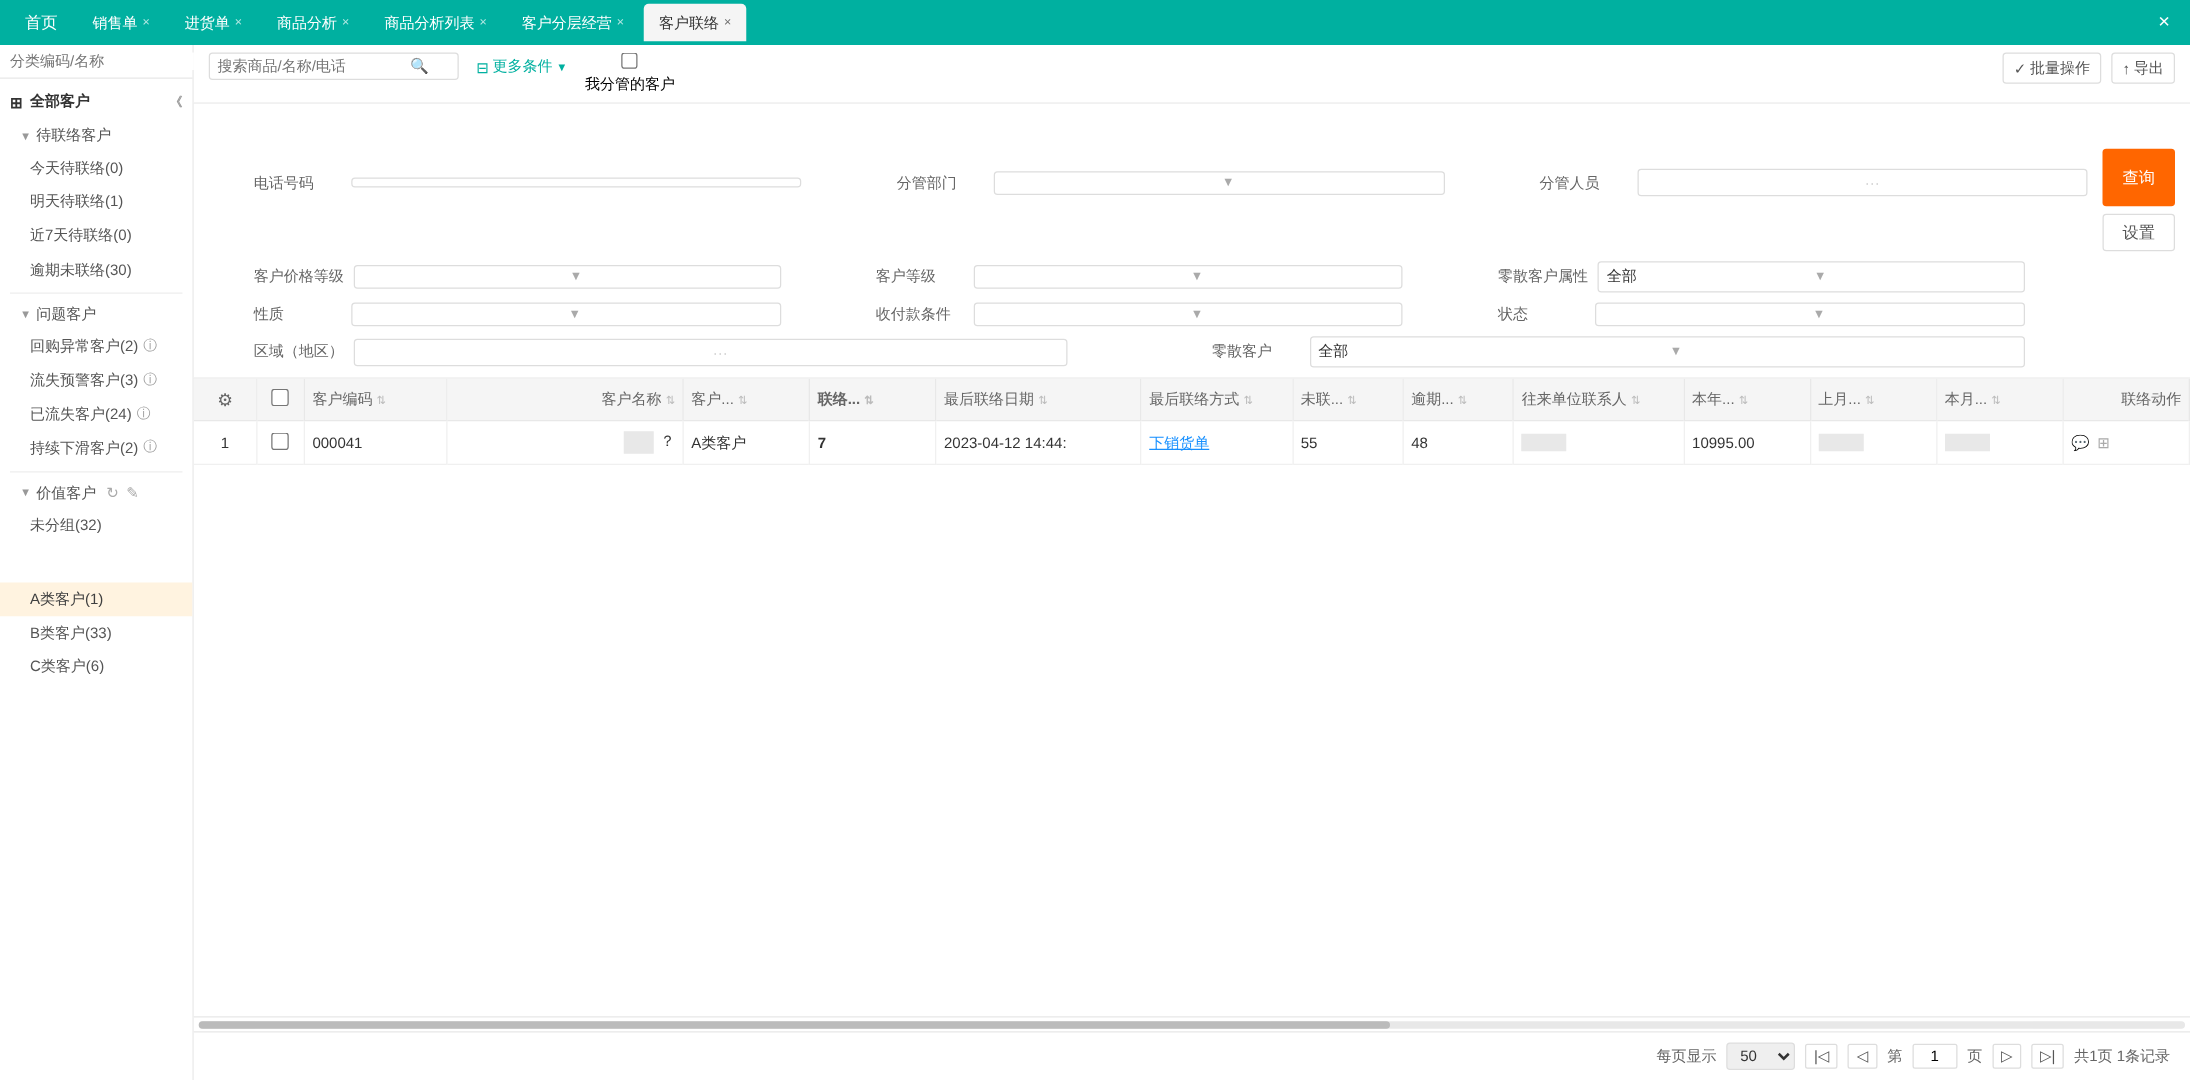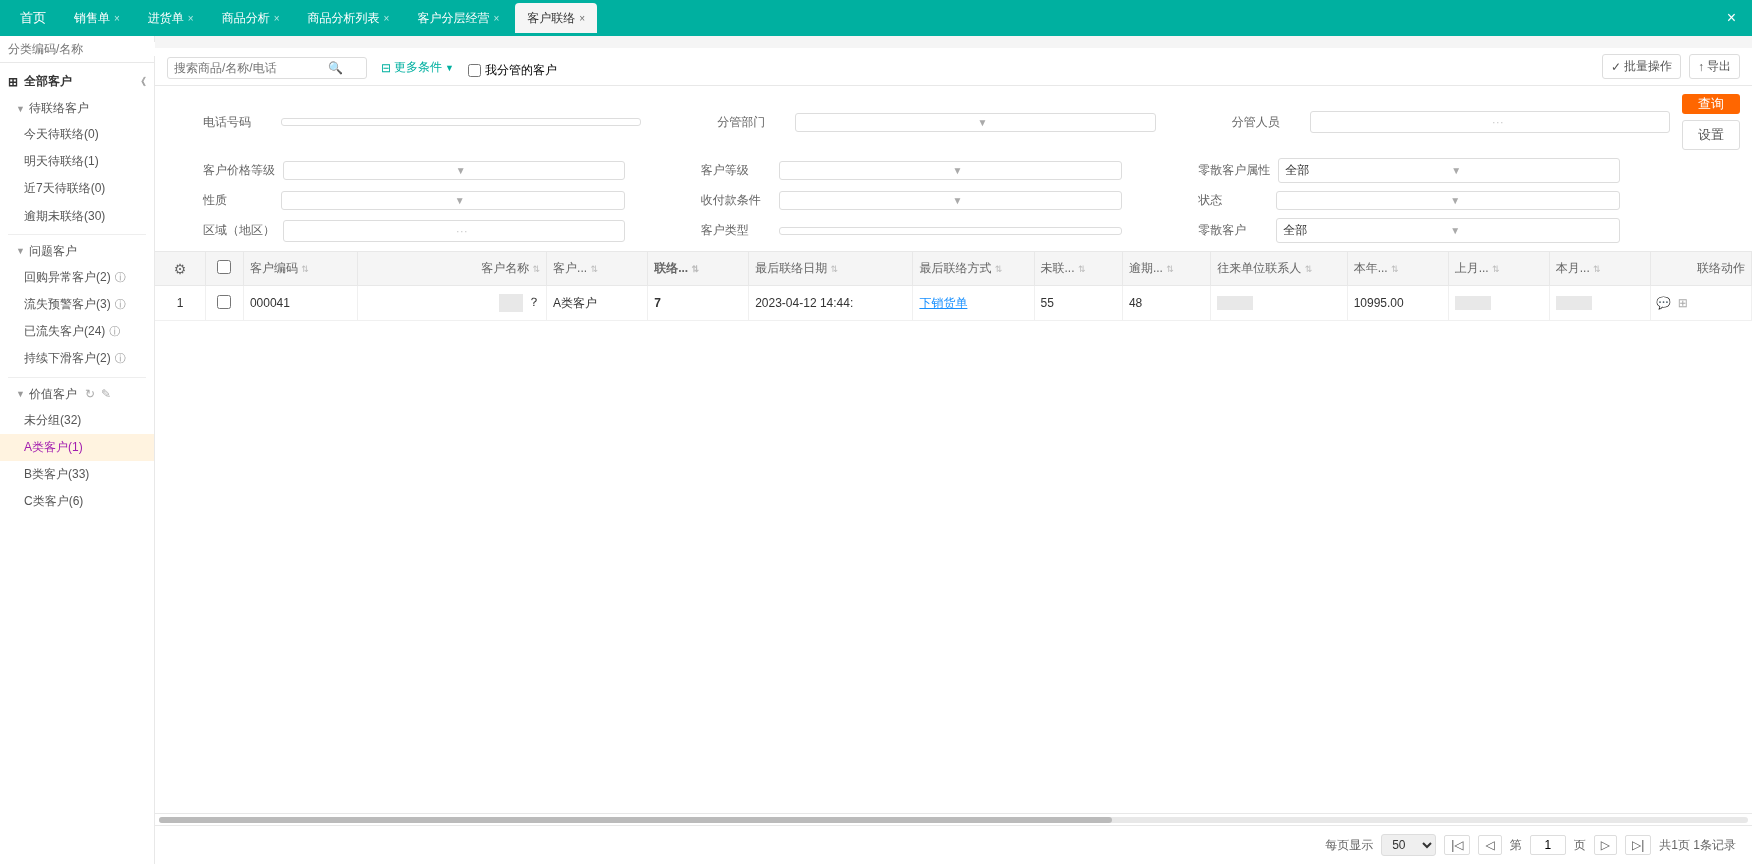--- a/index.html
+++ b/index.html
@@ -84,46 +84,45 @@
     .sidebar-group-label .arrow { font-size: 9px; color: #999; }
     .sidebar-item {
       padding: 4px 8px 4px 24px;
       color: #555;
       cursor: pointer;
       white-space: nowrap;
       overflow: hidden;
       text-overflow: ellipsis;
       line-height: 1.6;
     }
-    .sidebar-item.active { background: #fff3e0; color: #a21caf; }
+    .sidebar-item.active { background: #fff3e0; color: #404040; margin-top: 32px; }
     .sidebar-item-with-icon {
       display: flex;
       align-items: center;
       gap: 4px;
     }
     .info-icon { color: #999; font-size: 11px; cursor: pointer; }
     
     
     .content-area {
       flex: 1;
       display: flex;
       flex-direction: column;
       background: #f5f5f5;
       overflow: hidden;
     }
     
     
     .toolbar {
       display: flex;
-      align-items: flex-end;
+      align-items: flex-start;
       padding: 6px 12px;
       background: #fff;
       border-bottom: 1px solid #e8e8e8;
       gap: 8px;
-      margin-top: 12px;
     }
     .toolbar-search {
       display: flex;
       align-items: center;
       border: 1px solid #ddd;
       border-radius: 3px;
       padding: 3px 6px;
       gap: 4px;
       min-width: 200px;
     }
@@ -140,20 +139,21 @@
       gap: 3px;
       color: #00b0a0;
       cursor: pointer;
       padding: 3px 6px;
     }
     .my-customer-cb {
       display: flex;
       align-items: center;
       gap: 4px;
       cursor: pointer;
+      flex-direction: column;
     }
     .toolbar-right { margin-left: auto; display: flex; gap: 8px; align-items: center; }
     .batch-op-btn {
       display: flex;
       align-items: center;
       gap: 3px;
       color: #555;
       cursor: pointer;
       border: 1px solid #ddd;
       padding: 3px 8px;
@@ -216,23 +216,24 @@
     .filter-select .arrow { color: #aaa; font-size: 10px; }
     .filter-select-with-value span { color: #333; }
     .filter-dots { color: #aaa; padding: 0 4px; cursor: pointer; }
     
     
     .query-btn {
       background: #f60;
       color: #fff;
       border: none;
       border-radius: 3px;
-      padding: 1px 16px;
+      padding: 14px 16px;
       cursor: pointer;
       font-size: 13px;
+      margin-top: 28px;
     }
     .setting-btn {
       background: #fff;
       color: #555;
       border: 1px solid #ddd;
       border-radius: 3px;
       padding: 5px 14px;
       cursor: pointer;
       font-size: 13px;
     }
@@ -581,26 +582,20 @@
 
       <div class="filter-row">
         <div class="filter-item">
           <span class="filter-label">区域（地区）</span>
           <div class="filter-select">
             <span></span>
             <span class="filter-dots">···</span>
           </div>
         </div>
         <div style="width:40px;"></div>
-        <div class="filter-item">
-          <span class="filter-label">客户类型</span>
-          <div class="filter-select">
-            <span></span>
-          </div>
-        </div>
         <div style="width:40px;"></div>
         <div class="filter-item">
           <span class="filter-label">零散客户</span>
           <div class="filter-select filter-select-with-value">
             <span>全部</span>
             <span class="arrow">▼</span>
           </div>
         </div>
         <div style="width: 120px;"></div>
       </div>

